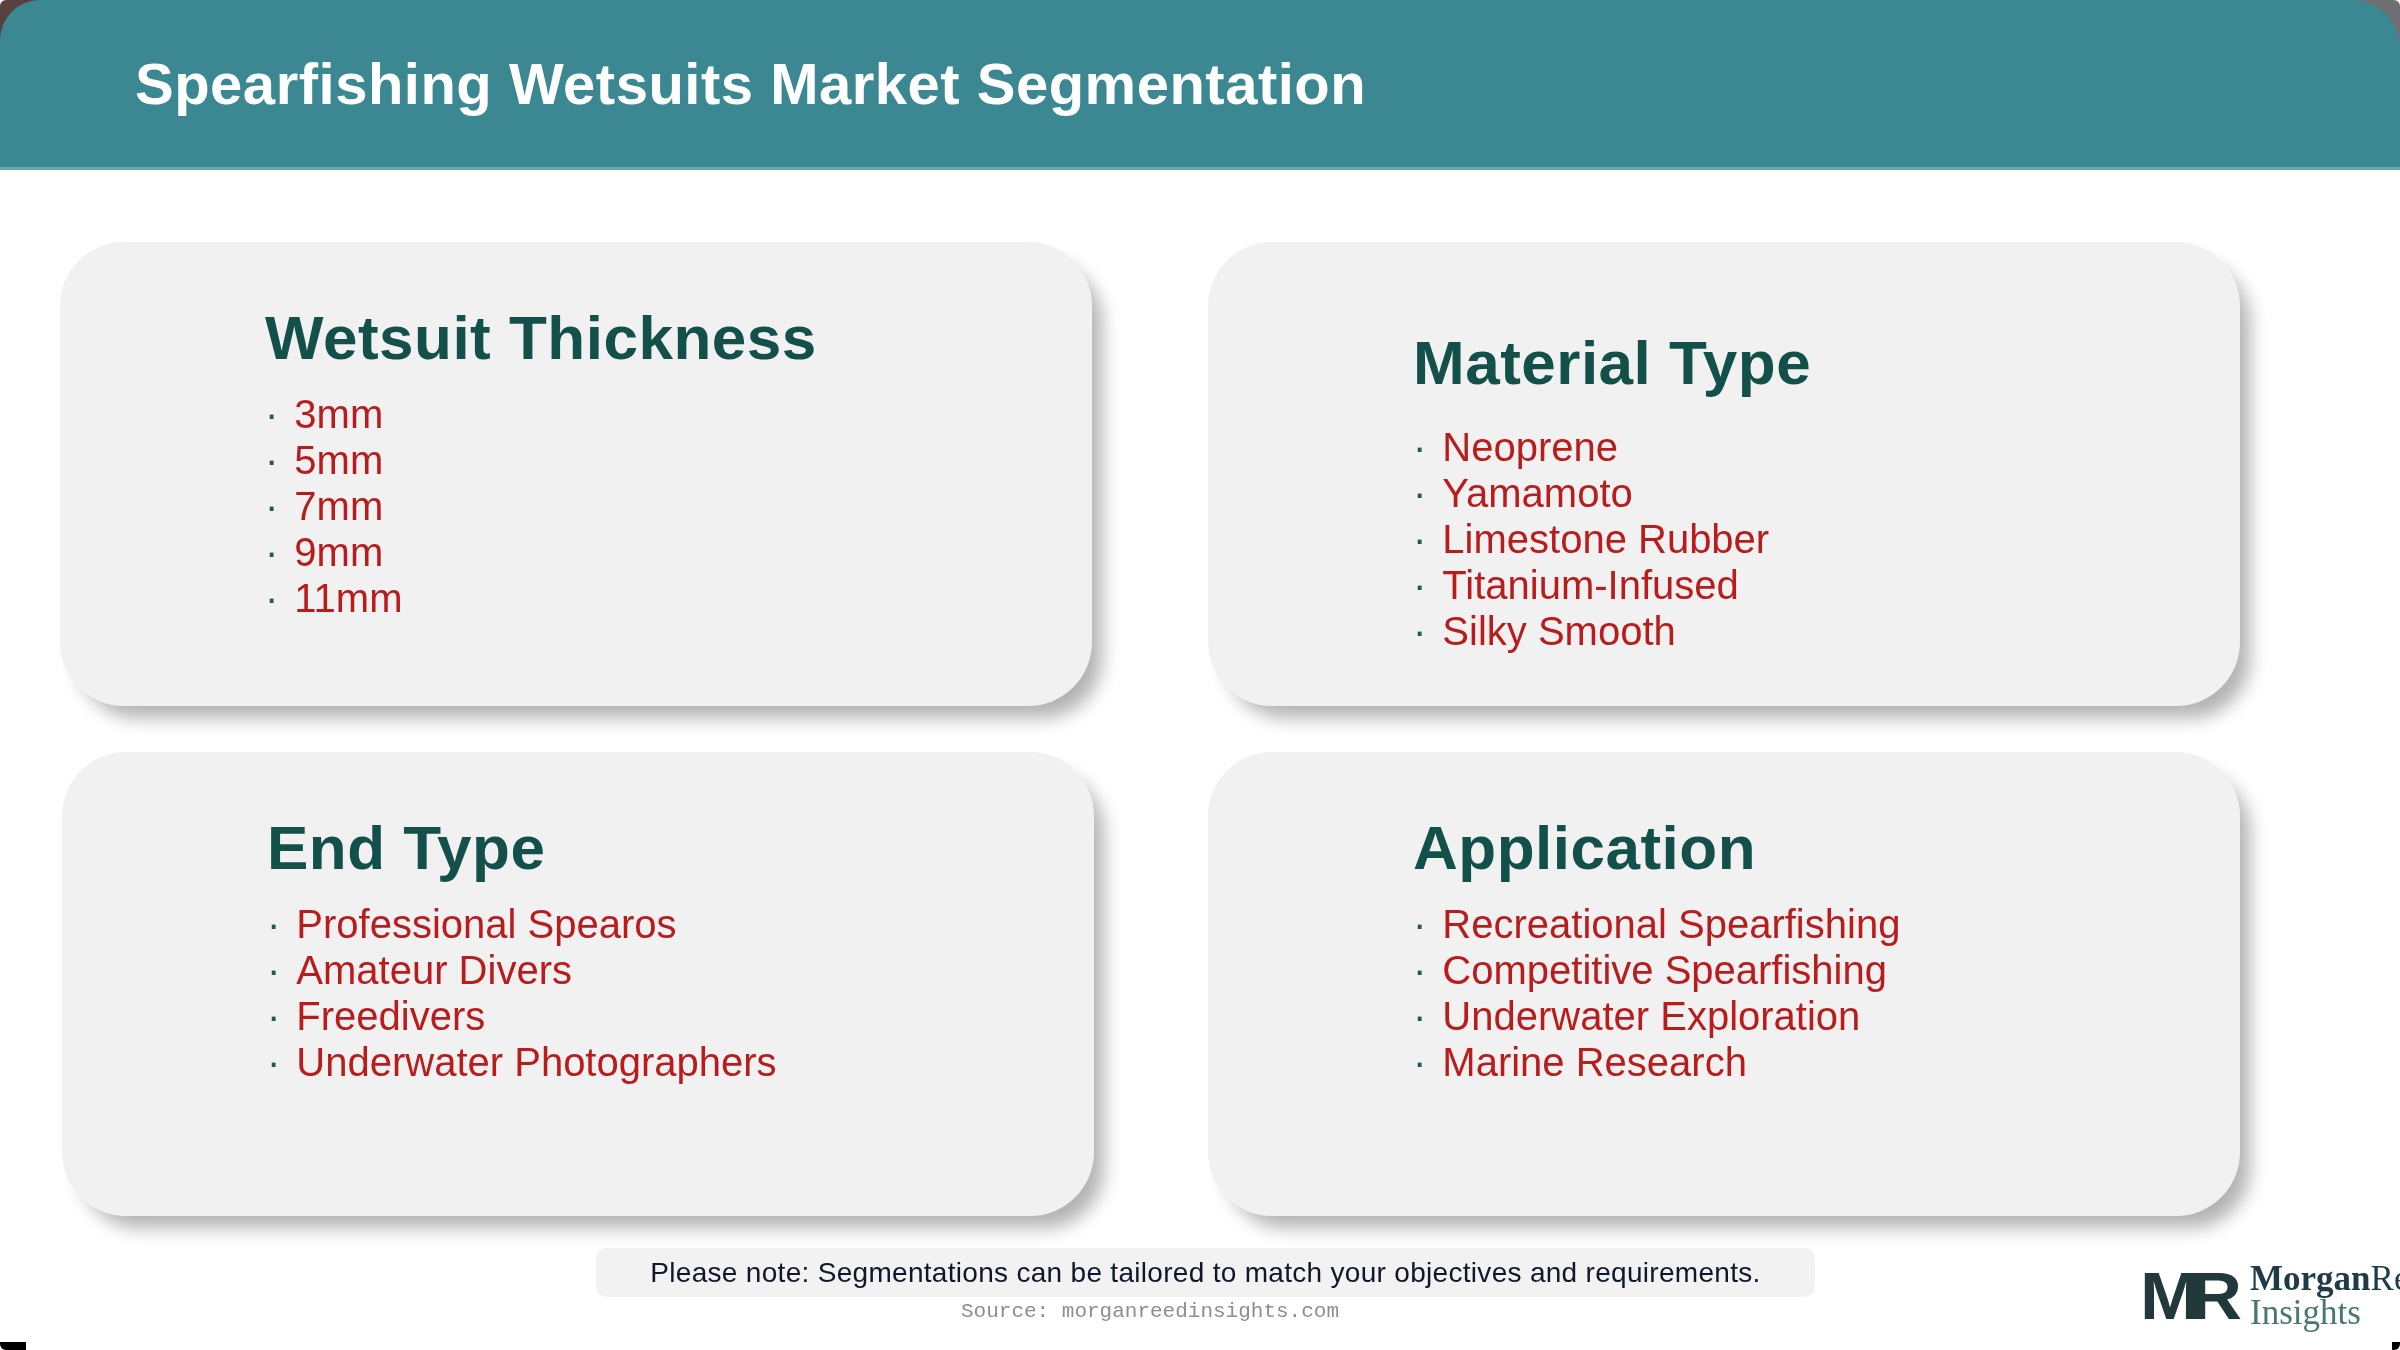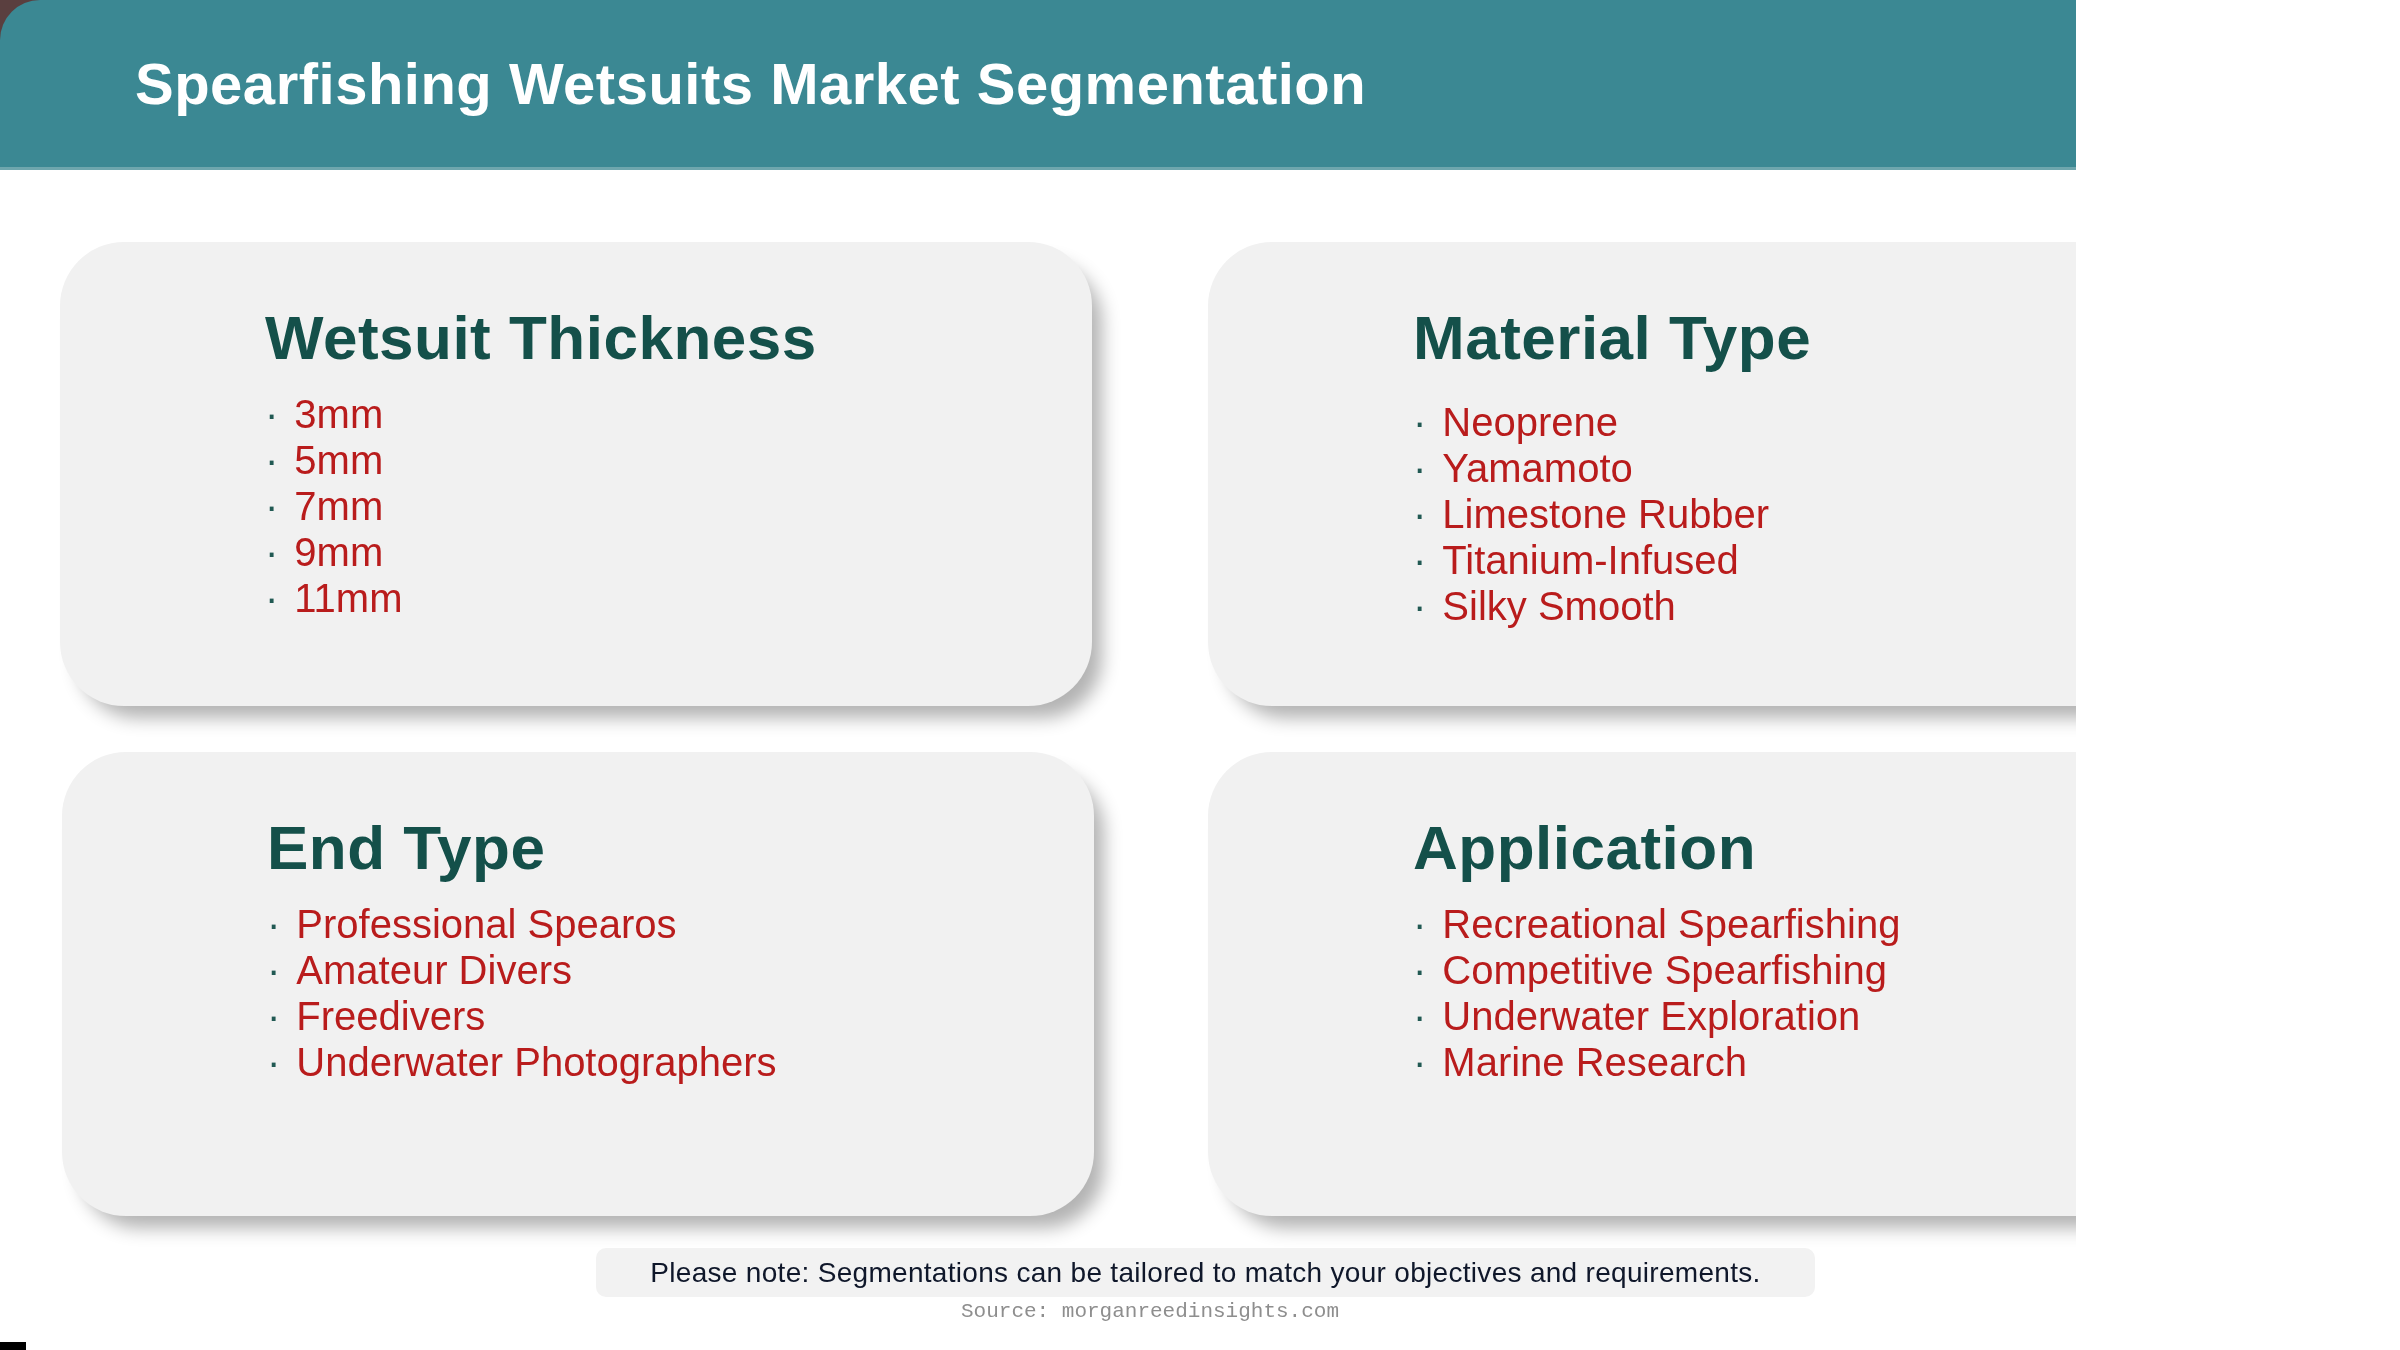--- a/index.html
+++ b/index.html
@@ -1,21 +1,22 @@
 <!DOCTYPE html>
 <html><head>
 <meta charset="utf-8">
 <style>
   html,body{margin:0;padding:0;background:#ffffff;}
   .page{
     position:relative;
-    width:2076px;height:1350px;
+    width:2400px;height:1350px;
     background:#ffffff;
     overflow:hidden;
     font-family:"Liberation Sans", sans-serif;
+    border-radius:6px;
   }
   
   .corner{position:absolute;top:0;width:52px;height:52px;z-index:0;}
   .corner-left{left:0;background:#5a3f3f;}
   .corner-right{right:0;background:#6f6f72;}
   
   .header{
     position:absolute;left:0;top:0;width:2400px;height:170px;
     background:#3b8893;
     border-radius:40px 48px 0 0;
@@ -58,21 +59,21 @@
     font-size:40px;line-height:46px;
     color:#b91c1c;
     font-weight:400;
   }
   .card li::before{
     content:"\00B7";
     font-size:40px;
     margin-right:16px;
     color:#215953;
   }
-  .card-2 h2{margin-bottom:26px;}
+  .card-2 h2{margin-bottom:26px;margin-top:25px;}
   
   .note{
     position:absolute;left:596px;top:1248px;
     width:1219px;height:49px;
     background:#f2f2f2;border-radius:10px;
     display:flex;align-items:center;justify-content:center;
     z-index:1;
   }
   .note span{
     font-size:28px;color:#0f172a;letter-spacing:0.3px;

